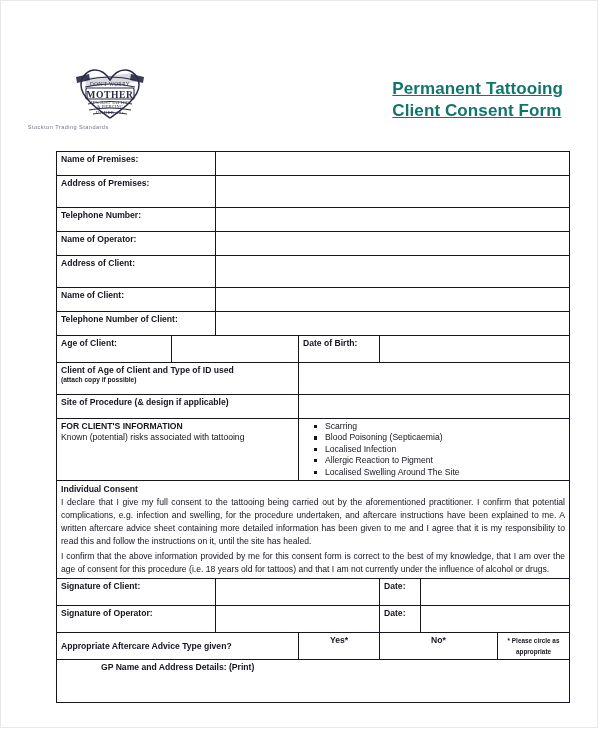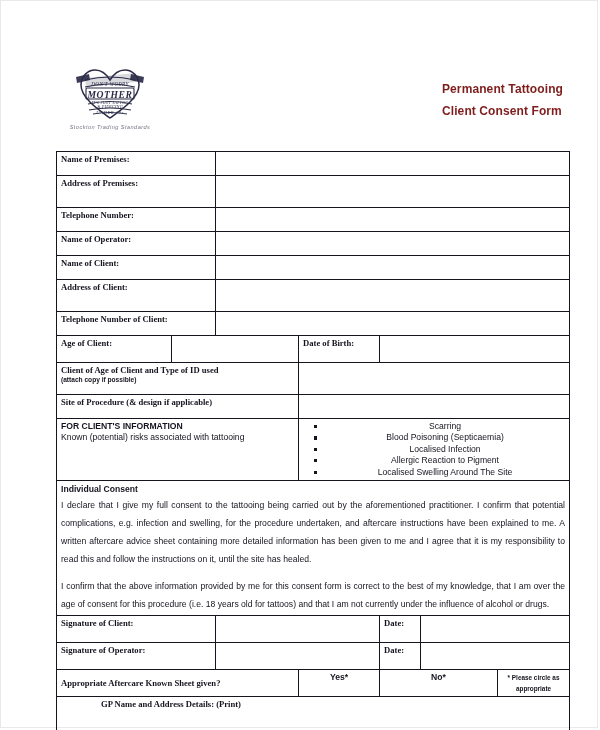--- a/index.html
+++ b/index.html
@@ -28,22 +28,20 @@
     left: 28px;
     top: 55px;
     width: 540px;
     height: 88px;
   }
   .logo-wrap {
     position: absolute;
     left: 28px;
     top: 8px;
     width: 106px;
-    text-align: center;
-    font-style: italic;
   }
   .crest {
     position: relative;
     width: 74px;
     height: 58px;
     margin: 0 auto;
   }
   .crest svg { display: block; }
   .logo-caption {
     margin-top: 2px;
@@ -54,45 +52,46 @@
     transform: scale(1.55);
     transform-origin: center top;
     opacity: 0.72;
     filter: blur(0.25px);
   }
   .doc-title {
     position: absolute;
     right: 6px;
     top: 22px;
     text-align: left;
-    font-size: 12px;
+    font-size: 17px;
     font-weight: bold;
     line-height: 22px;
-    color: #7f1d1d;
+    color: #0f766e;
     letter-spacing: 0.1px;
+    text-decoration: underline;
   }
 
   
   .form-table {
     position: absolute;
     left: 55px;
     top: 150px;
     width: 513px;
     border-collapse: collapse;
     table-layout: fixed;
     font-size: 8.6px;
   }
   .form-table td {
     border: 1px solid #15151f;
     padding: 2px 4px;
     vertical-align: top;
     line-height: 11px;
     color: #14141f;
   }
-  .lbl { font-weight: bold; white-space: nowrap; font-family: Liberation Serif, serif; }
+  .lbl { font-weight: bold; white-space: nowrap; }
   .lbl-sub { font-weight: bold; font-size: 6.6px; line-height: 8px; }
   .fill { background: #fff; }
   .r-tall { height: 27px; }
   .r-std { height: 19px; }
   .r-mid { height: 22px; }
   .center { text-align: center; vertical-align: middle; font-weight: bold; }
   .note-cell {
     text-align: center;
     vertical-align: middle;
     font-weight: bold;
@@ -104,40 +103,39 @@
   ul.risks {
     margin: 0;
     padding: 0 0 0 22px;
     list-style: none;
   }
   ul.risks li {
     position: relative;
     line-height: 11.4px;
     padding-left: 0;
     white-space: nowrap;
-    text-align: center;
   }
   ul.risks li::before {
     content: "";
     position: absolute;
     left: -11px;
     top: 4px;
     width: 3.2px;
     height: 3.2px;
     background: #14141f;
   }
   .consent-cell { padding: 3px 5px 5px 5px; }
   .consent-head { font-weight: bold; font-size: 8.6px; line-height: 12px; }
   .consent-p {
     text-align: justify;
     font-size: 8.6px;
-    line-height: 18px;
+    line-height: 13px;
     margin: 1px 0 0 0;
   }
-  .consent-p.second { margin-top: 9px; }
+  .consent-p.second { margin-top: 2px; }
   .gp-row td { height: 38px; padding-left: 44px; }
 </style>
 </head>
 <body>
 
 <div class="page">
 
   <div class="header">
 
     <div class="logo-wrap">
@@ -203,27 +201,27 @@
       <td class="lbl" colspan="2">Telephone Number:</td>
       <td class="fill r-std" colspan="5"></td>
     </tr>
 
     <tr>
       <td class="lbl" colspan="2">Name of Operator:</td>
       <td class="fill r-std" colspan="5"></td>
     </tr>
 
     <tr>
-      <td class="lbl" colspan="2">Name of Client:</td>
-      <td class="fill r-std" colspan="5"></td>
-    </tr>
-
-    <tr>
       <td class="lbl" colspan="2">Address of Client:</td>
       <td class="fill r-tall" colspan="5"></td>
+    </tr>
+
+    <tr>
+      <td class="lbl" colspan="2">Name of Client:</td>
+      <td class="fill r-std" colspan="5"></td>
     </tr>
 
     <tr>
       <td class="lbl" colspan="2">Telephone Number of Client:</td>
       <td class="fill r-std" colspan="5"></td>
     </tr>
 
     <tr>
       <td class="lbl">Age of Client:</td>
       <td class="fill r-mid" colspan="2"></td>
@@ -276,21 +274,21 @@
     </tr>
 
     <tr>
       <td class="lbl" colspan="2">Signature of Operator:</td>
       <td class="fill r-mid" colspan="2"></td>
       <td class="lbl">Date:</td>
       <td class="fill" colspan="2"></td>
     </tr>
 
     <tr>
-      <td class="lbl" colspan="3" style="vertical-align:middle">Appropriate Aftercare Known Sheet given?</td>
+      <td class="lbl" colspan="3" style="vertical-align:middle">Appropriate Aftercare Advice Type given?</td>
       <td class="center r-mid">Yes*</td>
       <td class="center" colspan="2">No*</td>
       <td class="note-cell">* Please circle as appropriate</td>
     </tr>
 
     <tr class="gp-row">
       <td class="lbl" colspan="7">GP Name and Address Details: (Print)</td>
     </tr>
   </tbody>
     </table>

